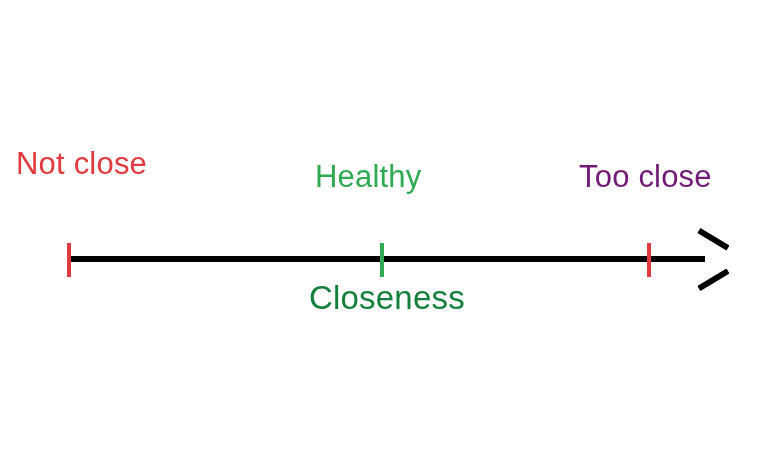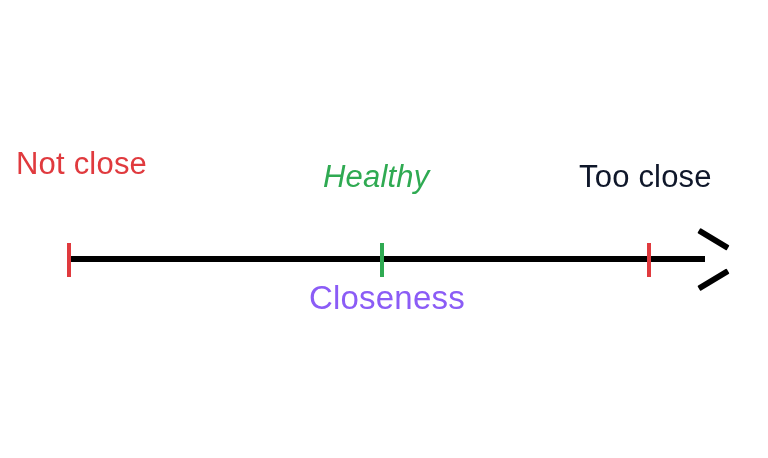--- a/index.html
+++ b/index.html
@@ -29,39 +29,38 @@
 
   .label-left {
     left: 16px;
     font-size: 31px;
     letter-spacing: 0.2px;
   }
   #label-not-close { top: 148px; }
   #label-toxic     { top: 198px; }
 
   #label-healthy {
-    left: 323px;
+    left: 315px;
     top: 161px;
     font-size: 31px;
     letter-spacing: 0.2px;
-    font-style: italic;
   }
 
   #label-too-close {
     left: 579px;
     top: 161px;
     font-size: 31px;
     letter-spacing: 0.2px;
   }
 
   #label-closeness {
     left: 309px;
     top: 281px;
     font-size: 33px;
-    color: #8b5cf6;
+    color: #15803d;
     letter-spacing: 0.2px;
   }
 
   
   #axis-group {
     position: absolute;
     left: 0;
     top: 0;
     width: 768px;
     height: 458px;
@@ -119,21 +118,21 @@
 </head>
 <body>
 
 <div id="canvas">
 
   <div class="label label-left" id="label-not-close" style="color:#e03a3e">Not close</div>
 
 
   <div class="label" id="label-healthy" style="color:#2faa52">Healthy</div>
 
-  <div class="label" id="label-too-close" style="color:#0f172a">Too close</div>
+  <div class="label" id="label-too-close" style="color:#701a75">Too close</div>
 
   <div id="axis-group">
 
     <div class="axis-line"></div>
 
     <div class="tick tick-red" id="tick-not-close"></div>
 
     <div class="tick tick-green" id="tick-healthy"></div>
 
     <div class="tick tick-red" id="tick-too-close"></div>

